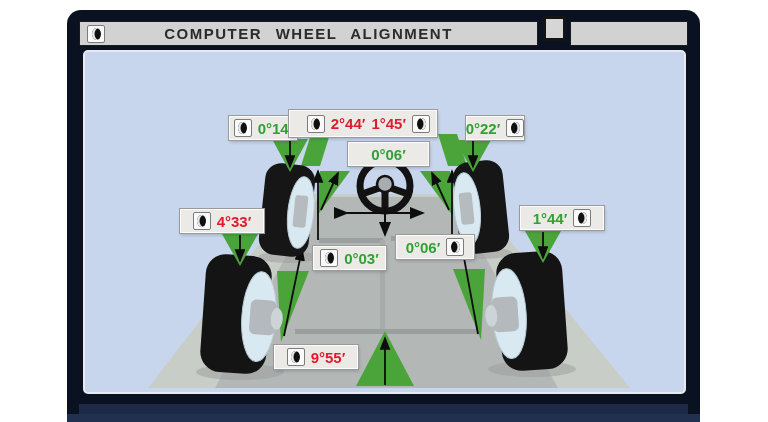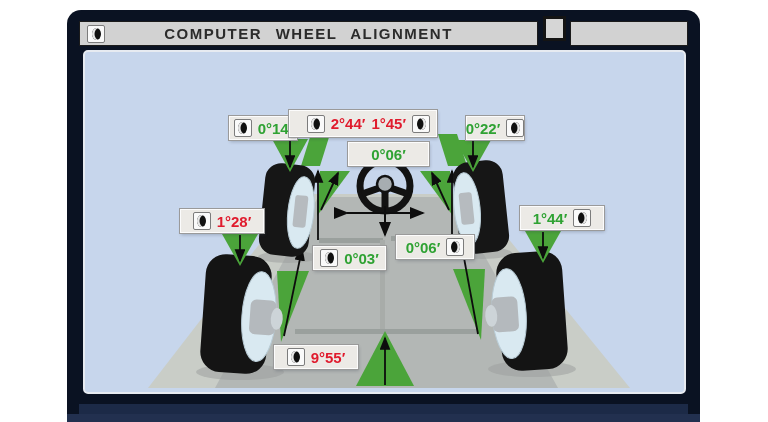--- a/index.html
+++ b/index.html
@@ -172,21 +172,21 @@
     <span class="mv green">0°22′</span>
     <span class="tire-ic right"></span>
   </div>
 
   <div class="meas" style="left:348px;top:142px;width:81px">
     <span class="mv green">0°06′</span>
   </div>
 
   <div class="meas" style="left:180px;top:209px;width:84px">
     <span class="tire-ic"></span>
-    <span class="mv red">1°28′</span>
+    <span class="mv red">4°33′</span>
   </div>
 
   <div class="meas" style="left:520px;top:206px;width:84px">
     <span class="mv green">1°44′</span>
     <span class="tire-ic right"></span>
   </div>
 
   <div class="meas" style="left:313px;top:246px;width:73px">
     <span class="tire-ic"></span>
     <span class="mv green">0°03′</span>

